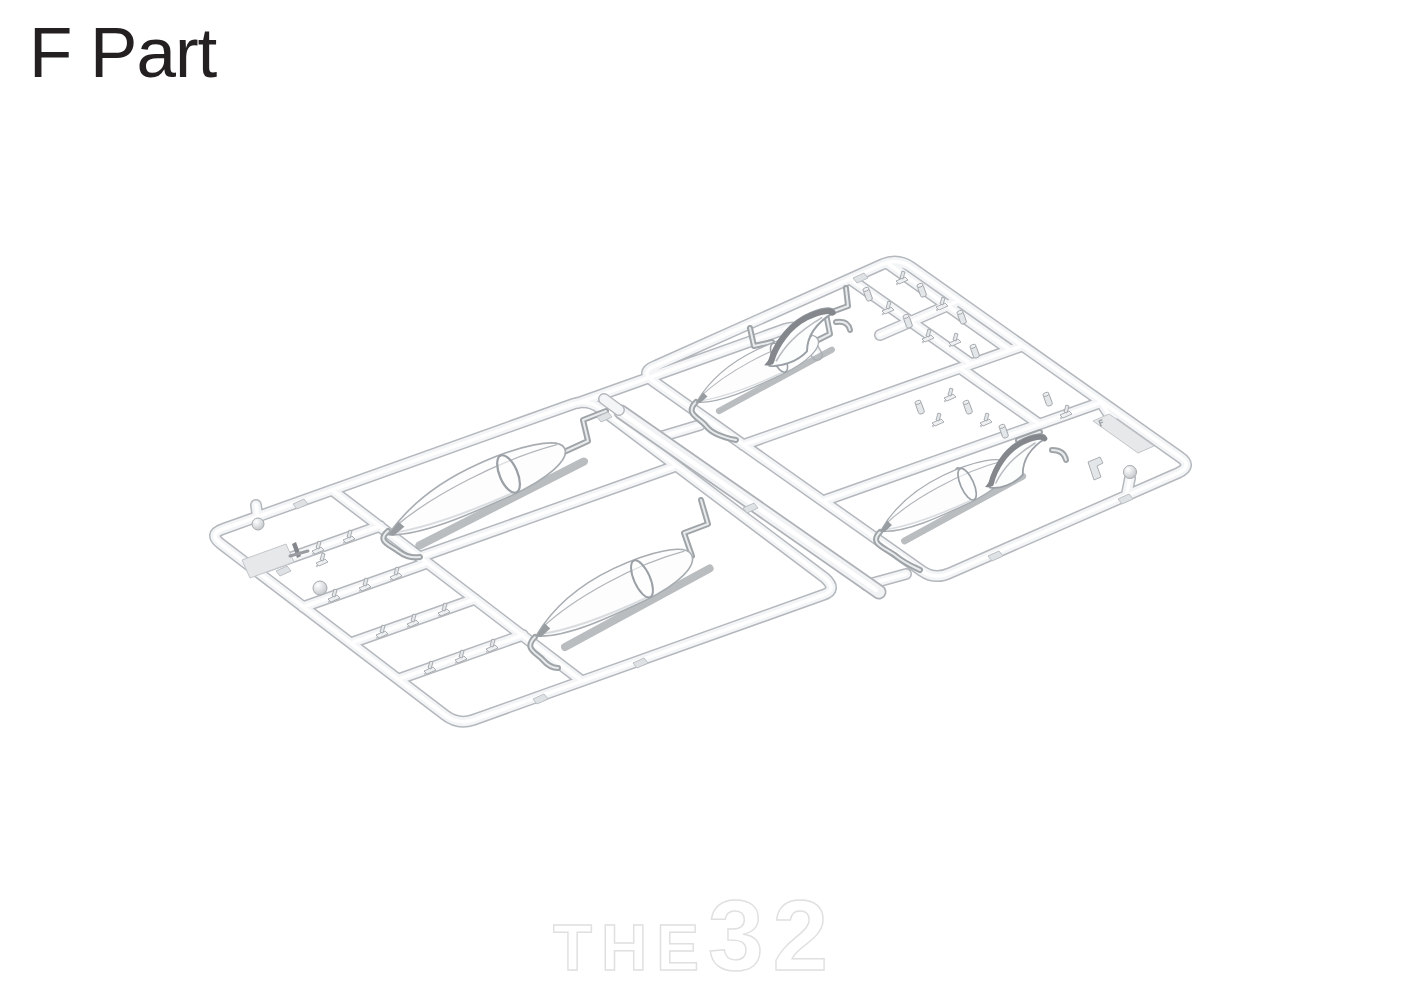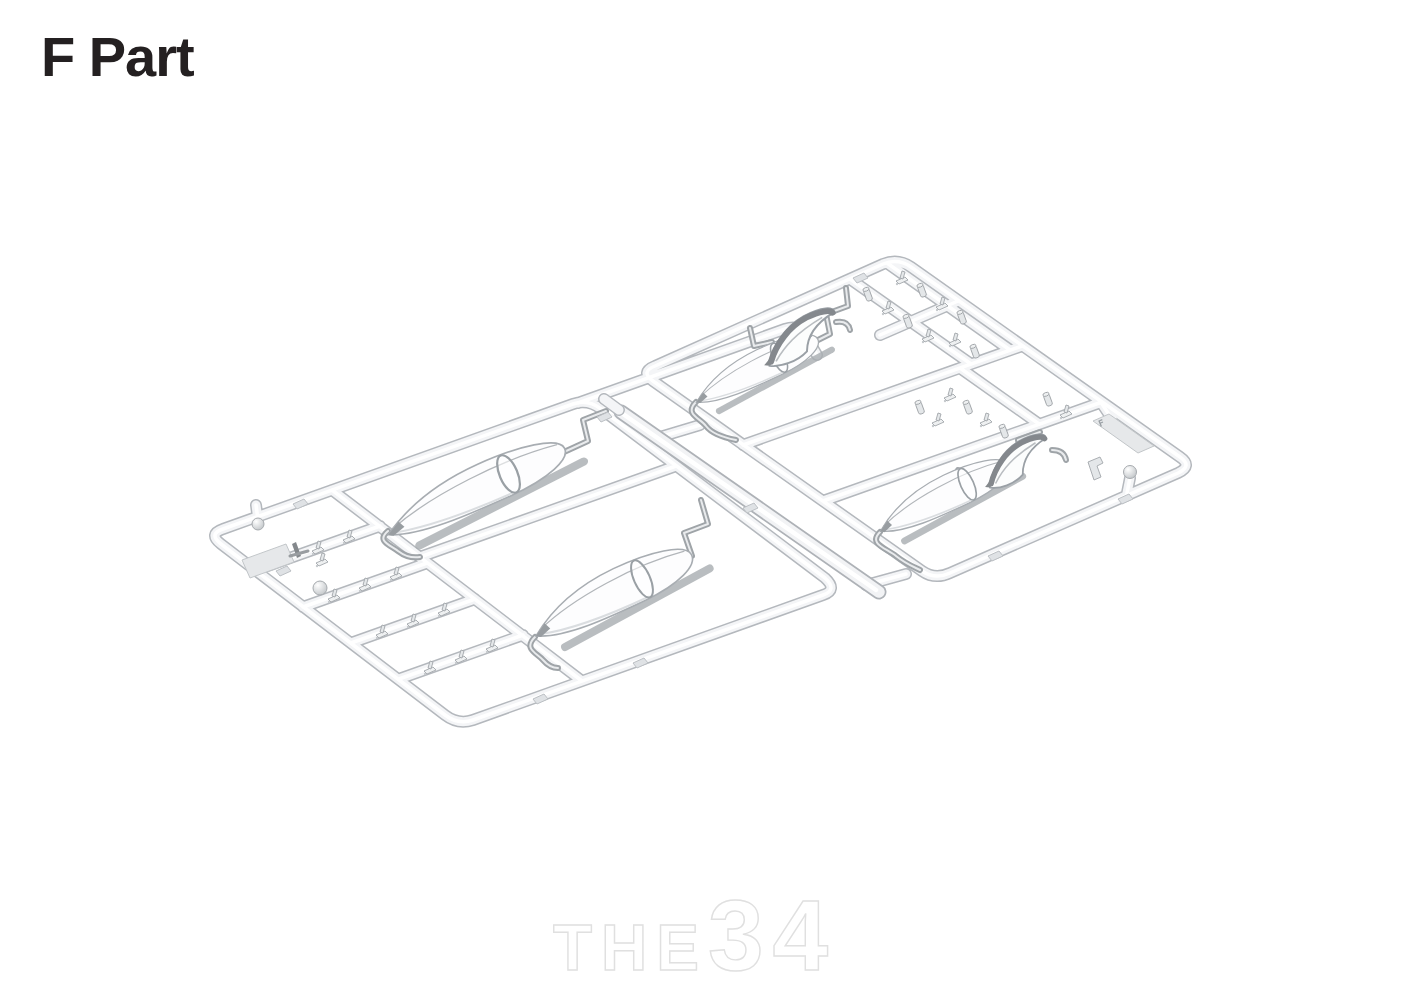--- a/index.html
+++ b/index.html
@@ -1,22 +1,22 @@
 <!DOCTYPE html>
 <html><head>
 <meta charset="utf-8">
 <style>
   html,body{margin:0;padding:0;background:#ffffff;}
   body{
     width:1406px;height:994px;position:relative;overflow:hidden;
     font-family:"Liberation Sans","DejaVu Sans",sans-serif;
   }
   .page-title{
-    position:absolute;left:25px;top:10px;margin:16px;
-    font-size:56px;font-weight:bold;letter-spacing:-1px;
+    position:absolute;left:25px;top:10px;margin:4px;
+    font-size:71px;font-weight:normal;letter-spacing:-1px;
     color:#242021;line-height:1.1;
   }
   figure.render{position:absolute;left:0;top:0;margin:0;width:1406px;height:994px;}
   svg{display:block}
   
   .t-o{fill:none;stroke:#b4b8bd;stroke-width:12;stroke-linecap:round;stroke-linejoin:round}
   .t-b{fill:none;stroke:#f4f5f7;stroke-width:9;stroke-linecap:round;stroke-linejoin:round}
   .t-h{fill:none;stroke:#ffffff;stroke-width:3.5;stroke-linecap:round;stroke-linejoin:round}
   .b-o{fill:none;stroke:#aeb2b7;stroke-width:15;stroke-linecap:round}
   .b-b{fill:none;stroke:#f2f3f5;stroke-width:11.5;stroke-linecap:round}
@@ -235,14 +235,14 @@
 
   <g>
     <path class="plate" d="M1093,421 L1109,414 L1154,446 L1138,453 Z"></path>
     <text class="tag-letter" transform="translate(1100,427) rotate(-22)">F</text>
   </g>
 </svg>
 </figure>
 
 <div class="watermark">
   <span class="wm-s">THE</span>
-    <span class="wm-n">34</span>
+    <span class="wm-n">32</span>
 </div>
 
 </body></html>

